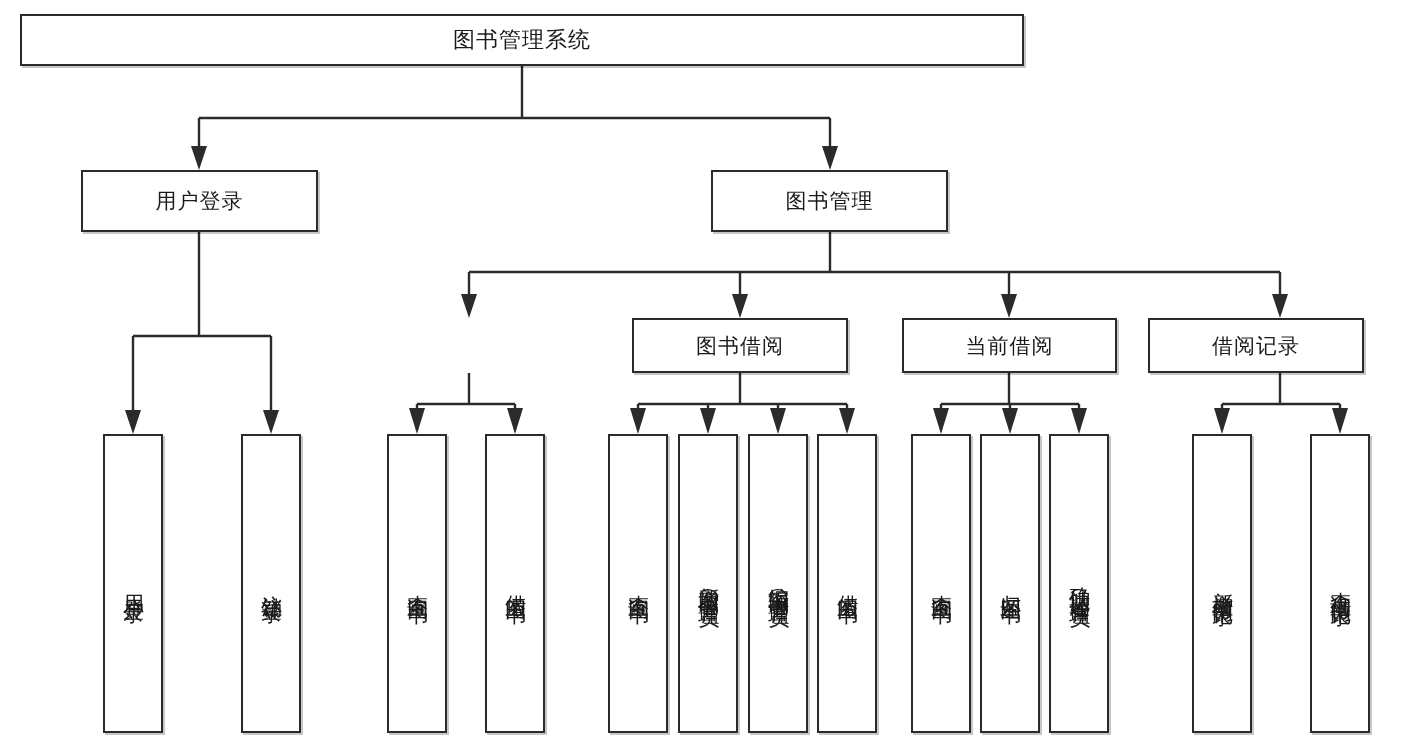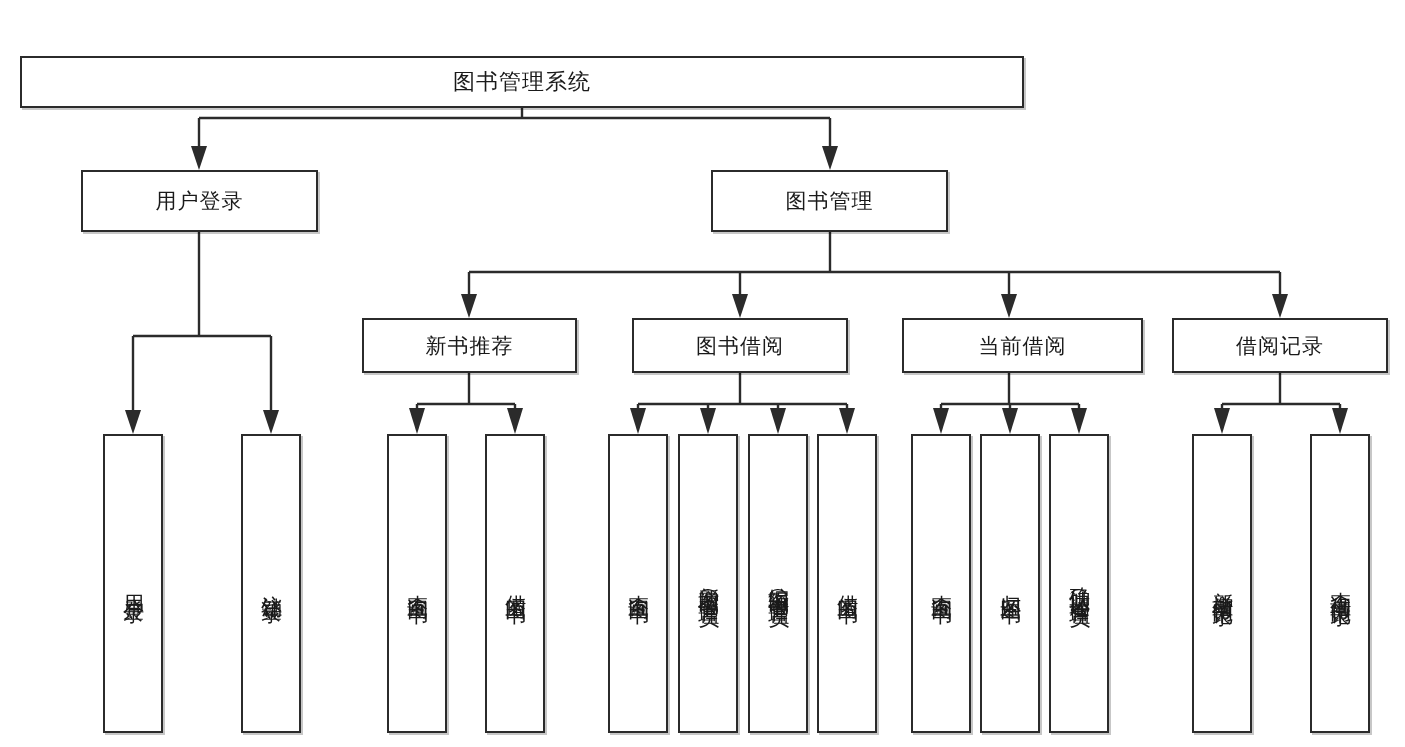--- a/index.html
+++ b/index.html
@@ -44,21 +44,20 @@
     background: #ffffff;
     border: 2.4px solid #2b2b2b;
     display: flex;
     align-items: center;
     justify-content: center;
     color: #1a1a1a;
     box-shadow: 2px 2px 0 rgba(0,0,0,0.22);
   }
   .node.root {
     font-size: 22px;
-    margin-top: 42px;
   }
   .node.lvl2 {
     font-size: 21px;
   }
   .node.lvl3 {
     font-size: 21px;
   }
   .node.leaf {
     font-size: 21px;
     padding: 6px 2px;
@@ -162,33 +161,30 @@
   </div>
 
   <div class="node lvl2" style="left:81px; top:170px; width:237px; height:62px;">
     <span class="htext">用户登录</span>
   </div>
 
   <div class="node lvl2" style="left:711px; top:170px; width:237px; height:62px;font-family:Liberation Mono, monospace;">
     <span class="htext">图书管理</span>
   </div>
 
-  <div class="node lvl3" style="left:362px; top:318px; width:215px; height:55px;">
-    <span class="htext">新书推荐</span>
-  </div>
 
   <div class="node lvl3" style="left:632px; top:318px; width:216px; height:55px;text-align:center;">
     <span class="htext">图书借阅</span>
   </div>
 
-  <div class="node lvl3" style="left:902px; top:318px; width:241px; height:55px;">
+  <div class="node lvl3" style="left:902px; top:318px; width:215px; height:55px;">
     <span class="htext">当前借阅</span>
   </div>
 
-  <div class="node lvl3" style="left:1172px; top:318px; width:216px; height:55px;">
+  <div class="node lvl3" style="left:1148px; top:318px; width:216px; height:55px;">
     <span class="htext">借阅记录</span>
   </div>
 
   <div class="node leaf" style="left:103px; top:434px; width:60px; height:299px;">
     <span class="vtext">用户登录</span>
   </div>
 
   <div class="node leaf" style="left:241px; top:434px; width:60px; height:299px;">
     <span class="vtext">注销登录</span>
   </div>

